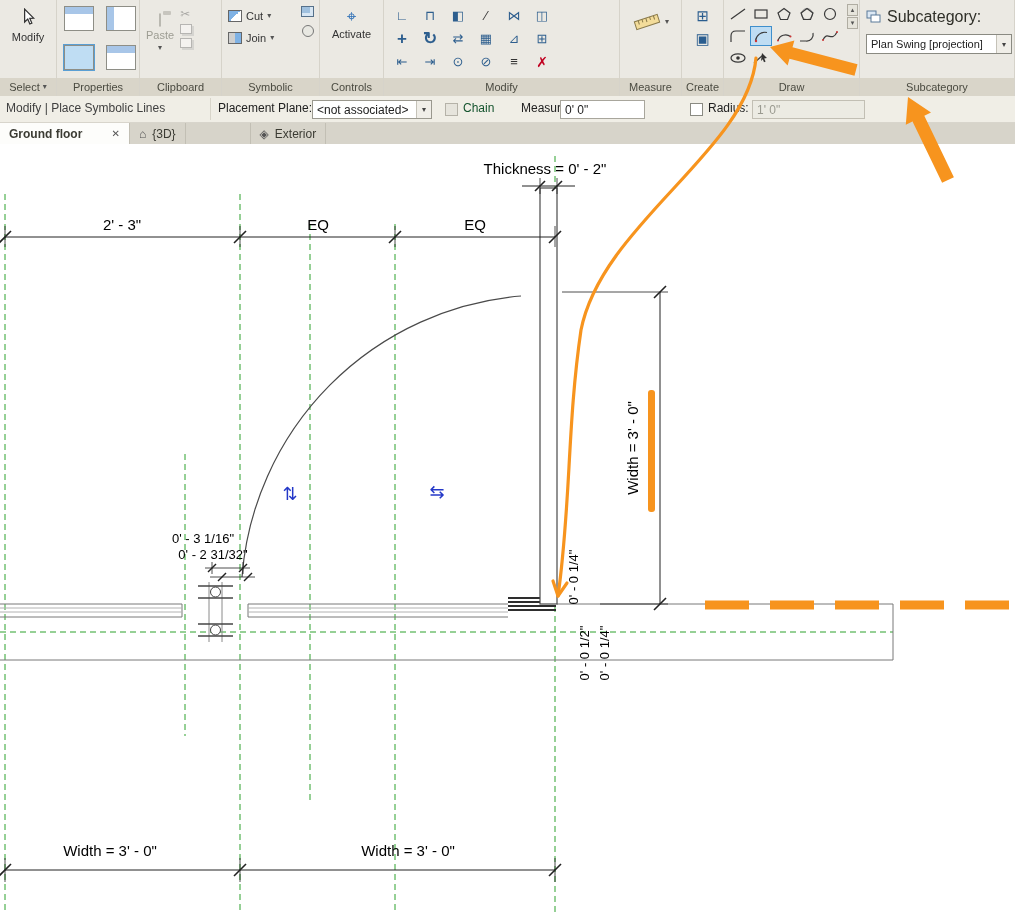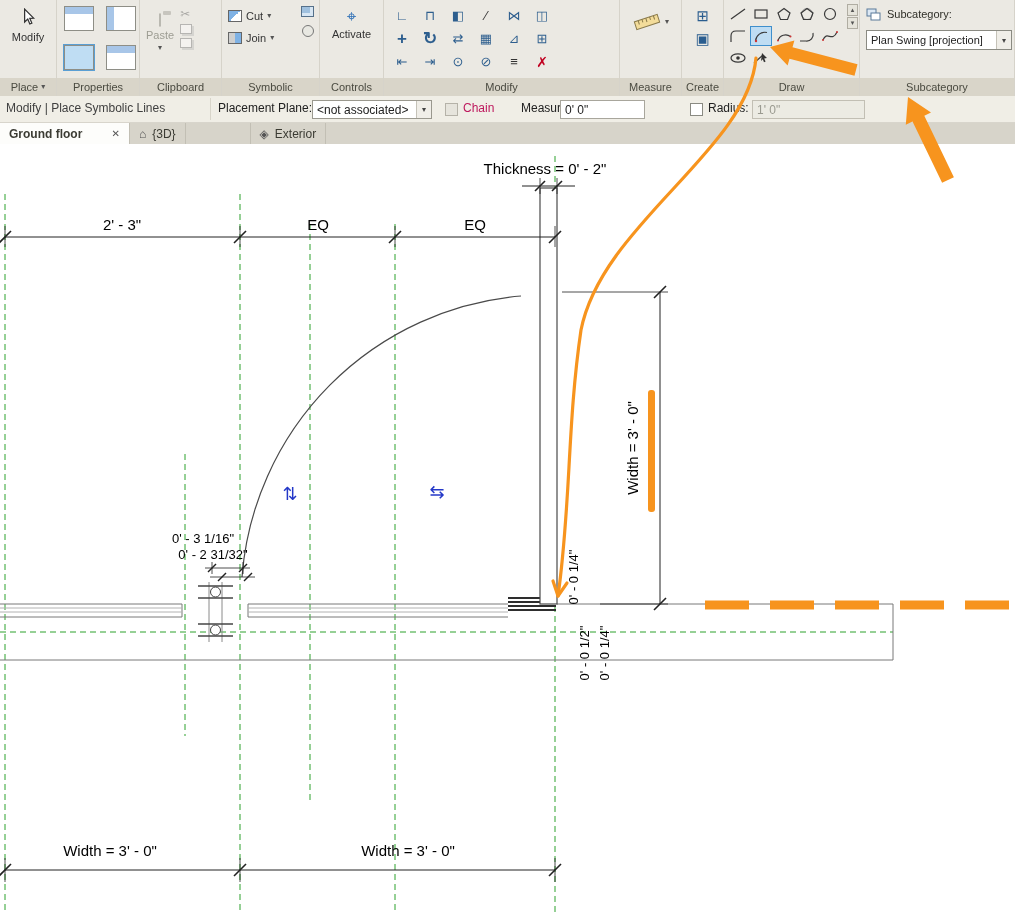--- a/index.html
+++ b/index.html
@@ -70,33 +70,33 @@
   .dcell{width:22px;height:20px;display:flex;align-items:center;justify-content:center;border:1px solid transparent;cursor:default}
   .dcell.selected{background:var(--sel-blue);border-color:#3f8fcc}
   .dk{stroke:#3a3a3a;fill:none;stroke-width:1.2}
   .lt{stroke:#9a9a9a;fill:none;stroke-width:1}
   .rd{fill:#c33}
   .draw-scroll{position:absolute;right:1px;top:4px;display:flex;flex-direction:column;gap:1px}
   .dsbtn{width:11px;height:12px;border:1px solid #b0ada2;background:#e6e4db;font-size:7px;color:#555;display:flex;align-items:center;justify-content:center;cursor:default}
 
   
   .subcat-body{padding:8px 4px 0 6px}
-  .subcat-row1{display:flex;align-items:flex-start;gap:5px;font-size:11px;color:#2f2f28}
+  .subcat-row1{display:flex;align-items:center;gap:5px;font-size:16px;color:#2f2f28}
   .subcat-select{margin-top:8px;width:146px;height:20px;border:1px solid #8a8a82;background:#fff;display:flex;align-items:center;font-size:11px;color:#222;padding-left:4px;cursor:default}
   .dd-btn{margin-left:auto;width:15px;height:100%;border-left:1px solid #c5c2b8;display:flex;align-items:center;justify-content:center;font-size:8px;color:#444;background:#f0eee8}
 
   
   .options-bar{position:absolute;left:0;top:96px;width:1015px;height:27px;background:#f0eee6;border-bottom:1px solid #d8d5cc;font-size:12px;color:#222}
   .options-bar > *{position:absolute;top:5px}
   .mode-text{left:6px;color:#404040}
   .ob-sep{left:210px;top:2px;width:1px;height:22px;background:#d8d5ca}
   .ob-select{display:flex;align-items:center;height:19px;border:1px solid #9a988e;background:#fff;padding-left:4px;font-size:12px;color:#222;cursor:default}
   .cb{width:13px;height:13px;border:1px solid #8a8a82;background:#fff;display:inline-block;top:7px}
   .cb.disabled{background:#e6e4dc;border-color:#b5b2a8}
-  .gray{color:#be185d}
+  .gray{color:#14532d}
   .ob-input{height:19px;border:1px solid #a8a69c;background:#fff;font-size:12px;font-family:"Liberation Sans",sans-serif;padding:0 4px;color:#222}
   .ob-input.disabled{background:#ecebe3;color:#9a9a90;border-color:#c2bfb4}
 
   
   .view-tabs{position:absolute;left:0;top:123px;width:1015px;height:21px;background:#d7d4ca;display:flex;align-items:stretch}
   .tab{display:flex;align-items:center;gap:6px;padding:0 9px;font-size:12px;color:#3b3b33;border-right:1px solid #c2bfb4;cursor:default;white-space:nowrap}
   .tab.active{background:#fdfdfb;font-weight:bold}
   .tab-close{font-size:10px;color:#555;font-weight:normal}
   .tab-icon{font-size:12px;color:#555}
 
@@ -121,21 +121,21 @@
         <div class="bigbtn">
           <span class="icon-area">
             <svg width="18" height="18" viewBox="0 0 16 16">
                 <path d="M5 1 L5 12.5 L7.8 9.8 L9.6 14.2 L11.4 13.4 L9.6 9.2 L13 9 Z" fill="#fff" stroke="#333" stroke-width="1.1"></path>
               </svg>
           </span>
           <span>Modify</span>
         </div>
       </div>
       <div class="panel-label">
-        <span>Place</span>
+        <span>Select</span>
           <span class="caret">▾</span>
       </div>
     </div>
 
     <div class="panel" style="left:57px;width:83px">
       <div class="panel-body prop-body">
         <div class="mini win"></div>
         <div class="mini win2"></div>
         <div class="mini win3 selwrap"></div>
         <div class="mini win"></div>

